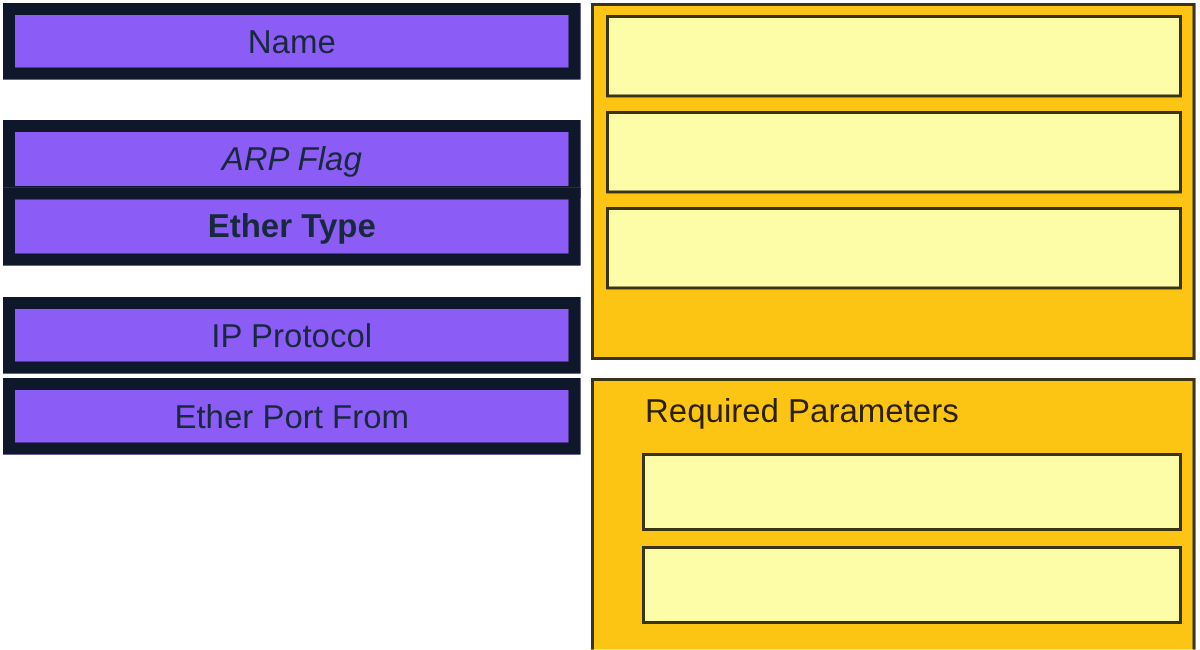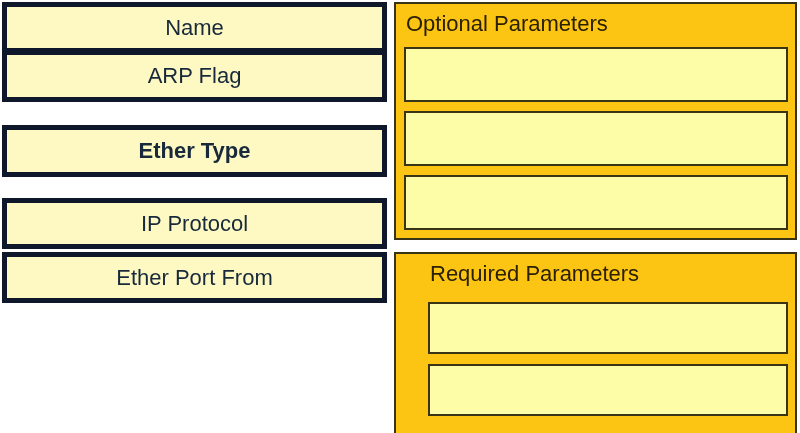--- a/index.html
+++ b/index.html
@@ -10,31 +10,31 @@
     font-family: "Liberation Sans", sans-serif;
     overflow: hidden;
   }
 
   
   .drag-item {
     position: absolute;
     left: 2px;
     width: 385px;
     height: 52px;
-    background: #fef9c3;
-    border: 5px solid #0f172a;
+    background: #8b5cf6;
+    border: 8px solid #0f172a;
     display: flex;
     align-items: center;
     justify-content: center;
     font-size: 22px;
     color: #17293A;
     cursor: grab;
   }
   .drag-item-1 { top: 2px;   height: 51px; }
-  .drag-item-2 { top: 50px;  }
+  .drag-item-2 { top: 80px; font-style: italic;  }
   .drag-item-3 { top: 125px; font-weight: bold; }
   .drag-item-4 { top: 198px; height: 51px; }
   .drag-item-5 { top: 252px; height: 51px; }
 
   
   .drop-group {
     position: absolute;
     left: 394px;
     width: 403px;
     background: #FDC513;
@@ -70,21 +70,20 @@
 
 <div class="drag-item drag-item-2">ARP Flag</div>
 
 <div class="drag-item drag-item-3">Ether Type</div>
 
 <div class="drag-item drag-item-4">IP Protocol</div>
 
 <div class="drag-item drag-item-5">Ether Port From</div>
 
 <div class="drop-group drop-group-optional">
-  <div class="group-title">Optional Parameters</div>
   <div class="slot"></div>
   <div class="slot"></div>
   <div class="slot"></div>
 </div>
 
 <div class="drop-group drop-group-required">
   <div class="group-title">Required Parameters</div>
   <div class="slot"></div>
   <div class="slot"></div>
 </div>

